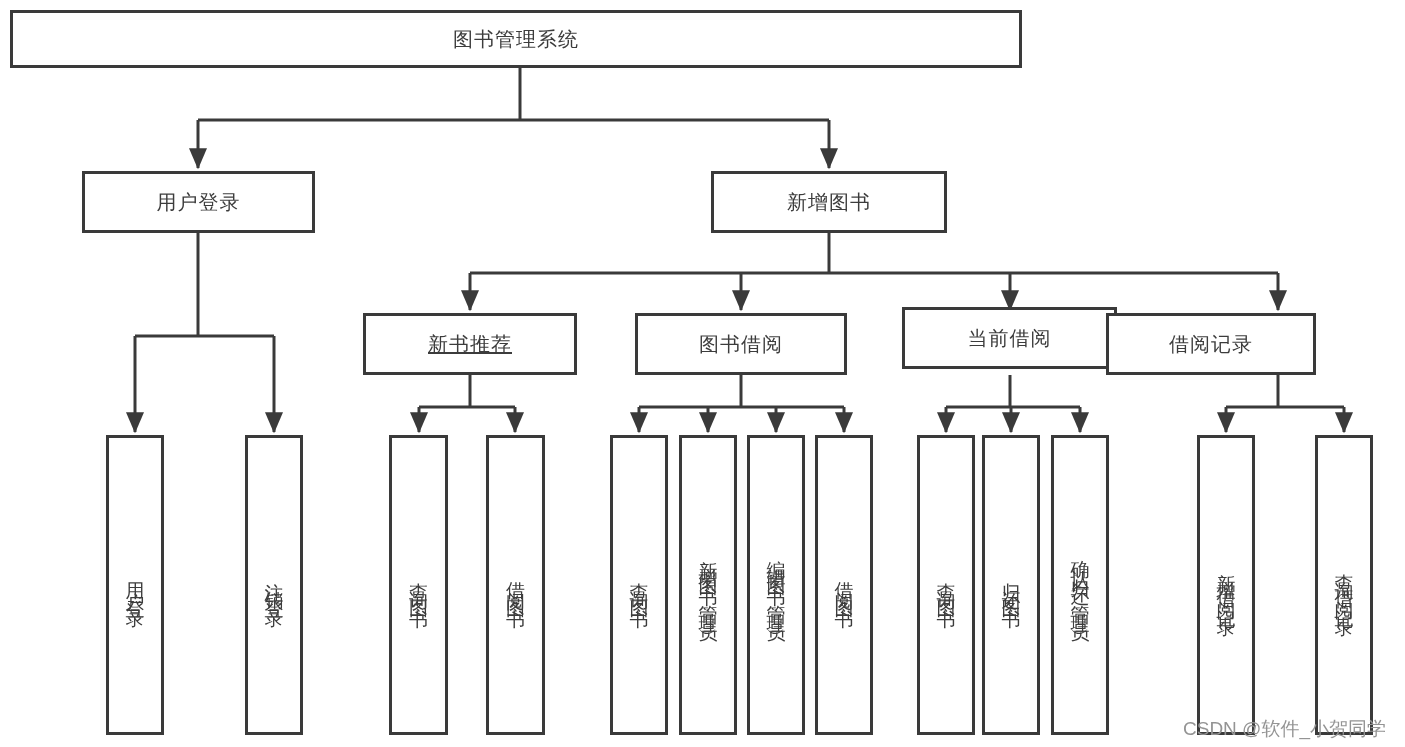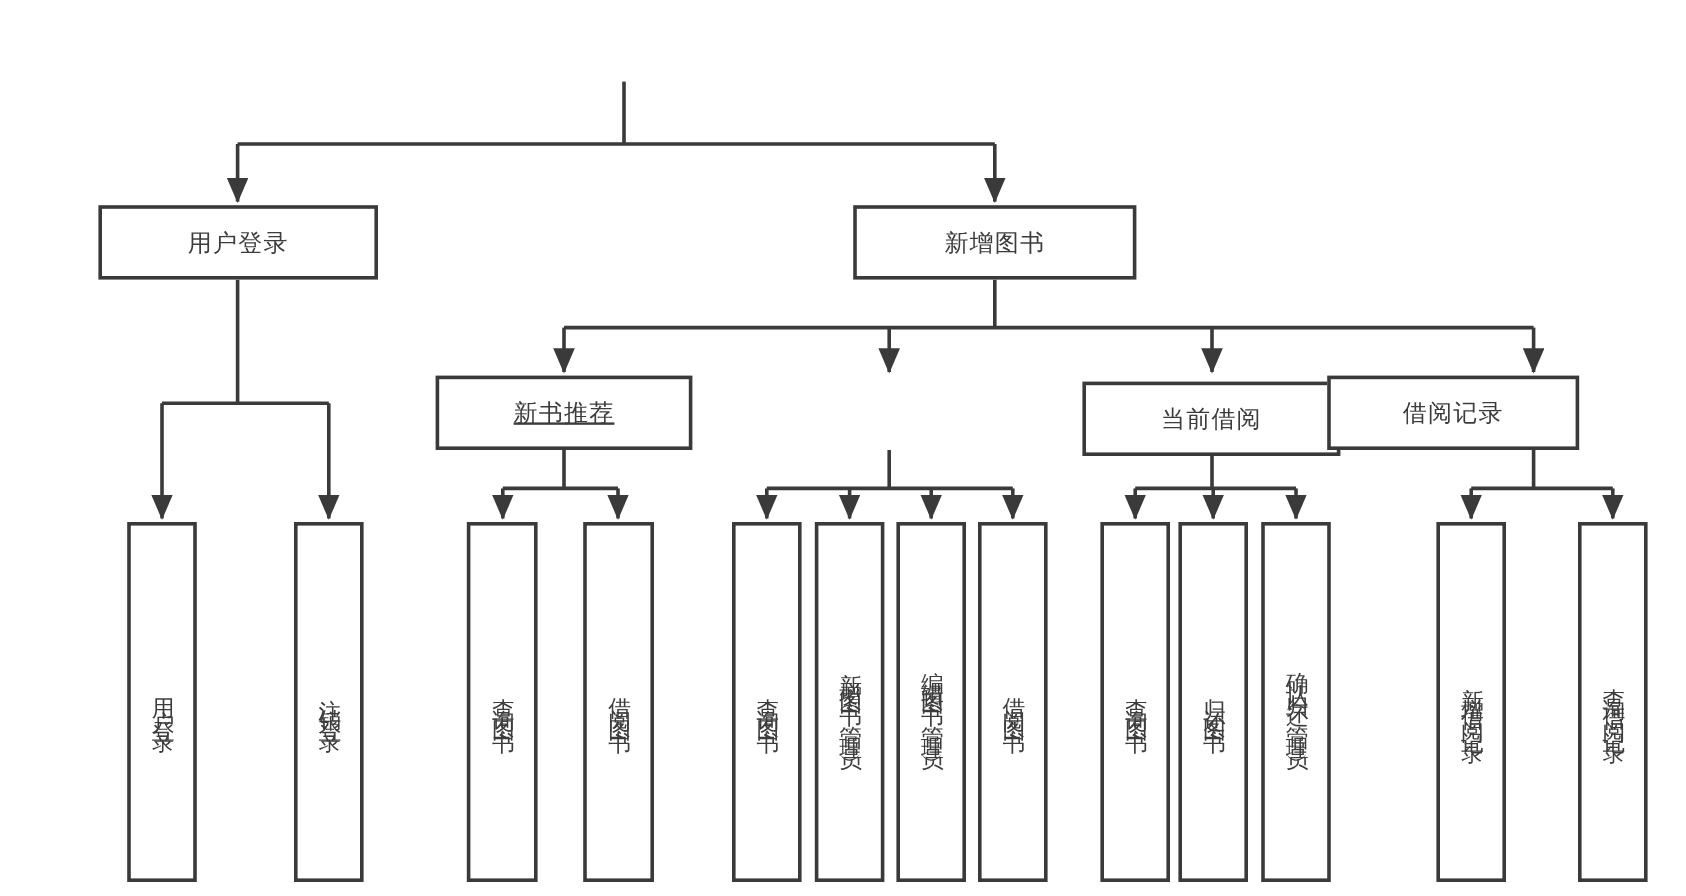--- a/index.html
+++ b/index.html
@@ -108,26 +108,28 @@
 
       <g>
         <path d="M1278,375 V407"></path>
         <path d="M1226,407 H1344"></path>
         <line x1="1226" y1="407" x2="1226" y2="432" marker-end="url(#arrow)"></line>
         <line x1="1344" y1="407" x2="1344" y2="432" marker-end="url(#arrow)"></line>
       </g>
     </g>
   </svg>
 
+  <div class="node h-node" style="left:10px;top:10px;width:1012px;height:58px;">图书管理系统</div>
 
   <div class="node h-node" style="left:82px;top:171px;width:233px;height:62px;">用户登录</div>
   <div class="node h-node" style="left:711px;top:171px;width:236px;height:62px;">新增图书</div>
 
   <div class="node h-node" style="left:363px;top:313px;width:214px;height:62px;text-decoration:underline;">新书推荐</div>
-  <div class="node h-node" style="left:902px;top:318px;width:215px;height:62px;">当前借阅</div>
+  <div class="node h-node" style="left:635px;top:313px;width:212px;height:62px;">图书借阅</div>
+  <div class="node h-node" style="left:902px;top:307px;width:215px;height:62px;">当前借阅</div>
   <div class="node h-node" style="left:1106px;top:313px;width:210px;height:62px;">借阅记录</div>
 
   <div class="node v-node" style="left:106px;top:435px;width:58px;height:300px;">
     <span class="vtext">用户登录</span>
   </div>
   <div class="node v-node" style="left:245px;top:435px;width:58px;height:300px;">
     <span class="vtext">注销登录</span>
   </div>
 
   <div class="node v-node" style="left:389px;top:435px;width:59px;height:300px;">
@@ -160,14 +162,15 @@
     <span class="vtext">确认归还（管理员）</span>
   </div>
 
   <div class="node v-node" style="left:1197px;top:435px;width:58px;height:300px;">
     <span class="vtext">新增借阅记录</span>
   </div>
   <div class="node v-node" style="left:1315px;top:435px;width:58px;height:300px;">
     <span class="vtext">查询借阅记录</span>
   </div>
 
+  <div class="watermark">CSDN @软件_小贺同学</div>
 
 </div>
 
 </body></html>

